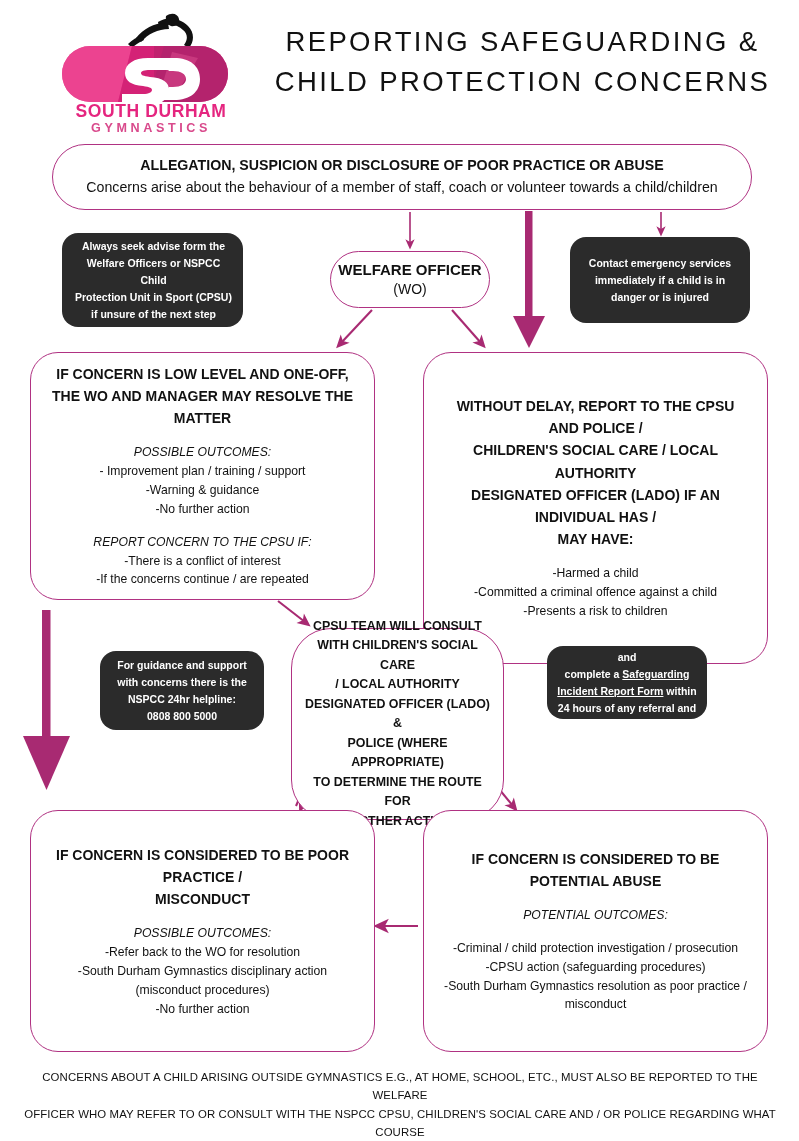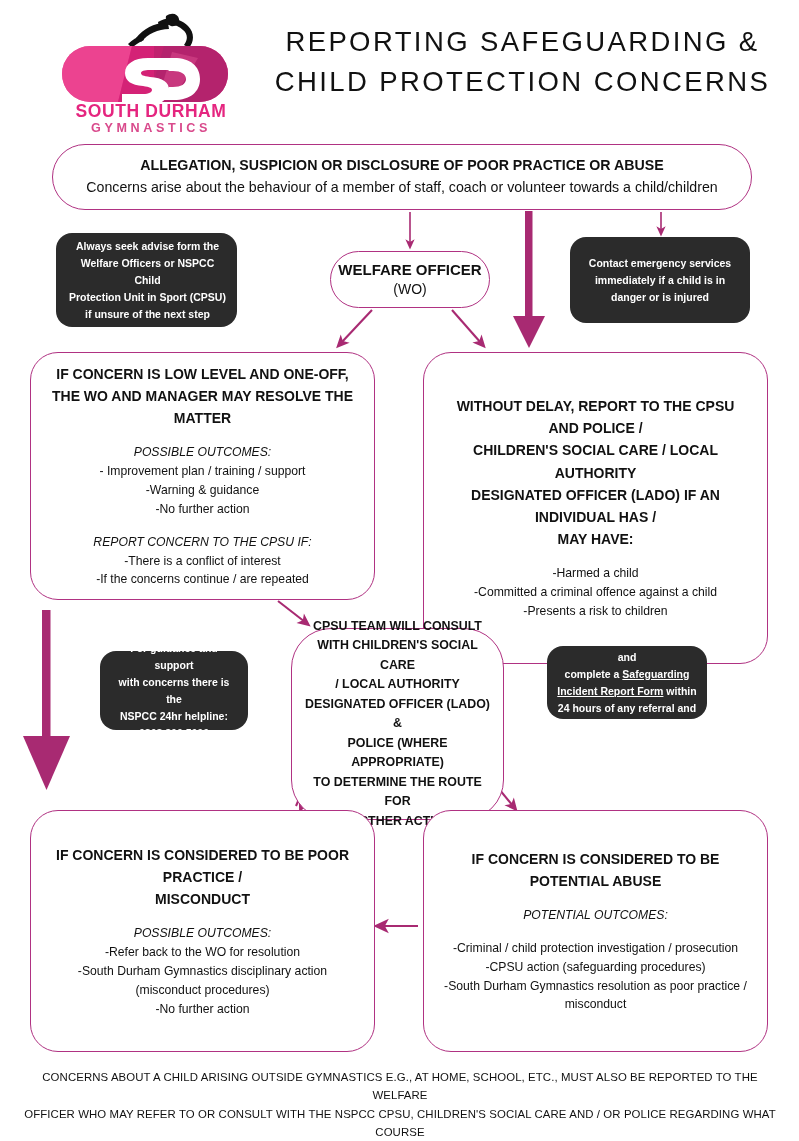--- a/index.html
+++ b/index.html
@@ -91,21 +91,21 @@
   }
   #box-allegation .sub{
     font-size:14.2px;
     line-height:1.4;
     font-weight:400;
     margin-top:2px;
   }
 
   
   #note-seek-advice{
-    left:56px; top:233px;
+    left:62px; top:233px;
     width:181px; height:94px;padding-left:12px;
   }
   
   #note-emergency{
     left:570px; top:237px;
     width:180px; height:86px;
   }
 
   
   #box-welfare{
@@ -150,21 +150,21 @@
   }
   .li-blk{
     font-size:12.2px;
     line-height:1.55;
   }
   .gap{height:14px;}
 
   
   #note-helpline{
     left:100px; top:651px;
-    width:148px; height:79px;
+    width:164px; height:79px;
   }
   
   #note-record{
     left:547px; top:646px;
     width:160px; height:73px;
   }
   #note-record u{text-decoration:underline;}
 
   
   #box-cpsu{

